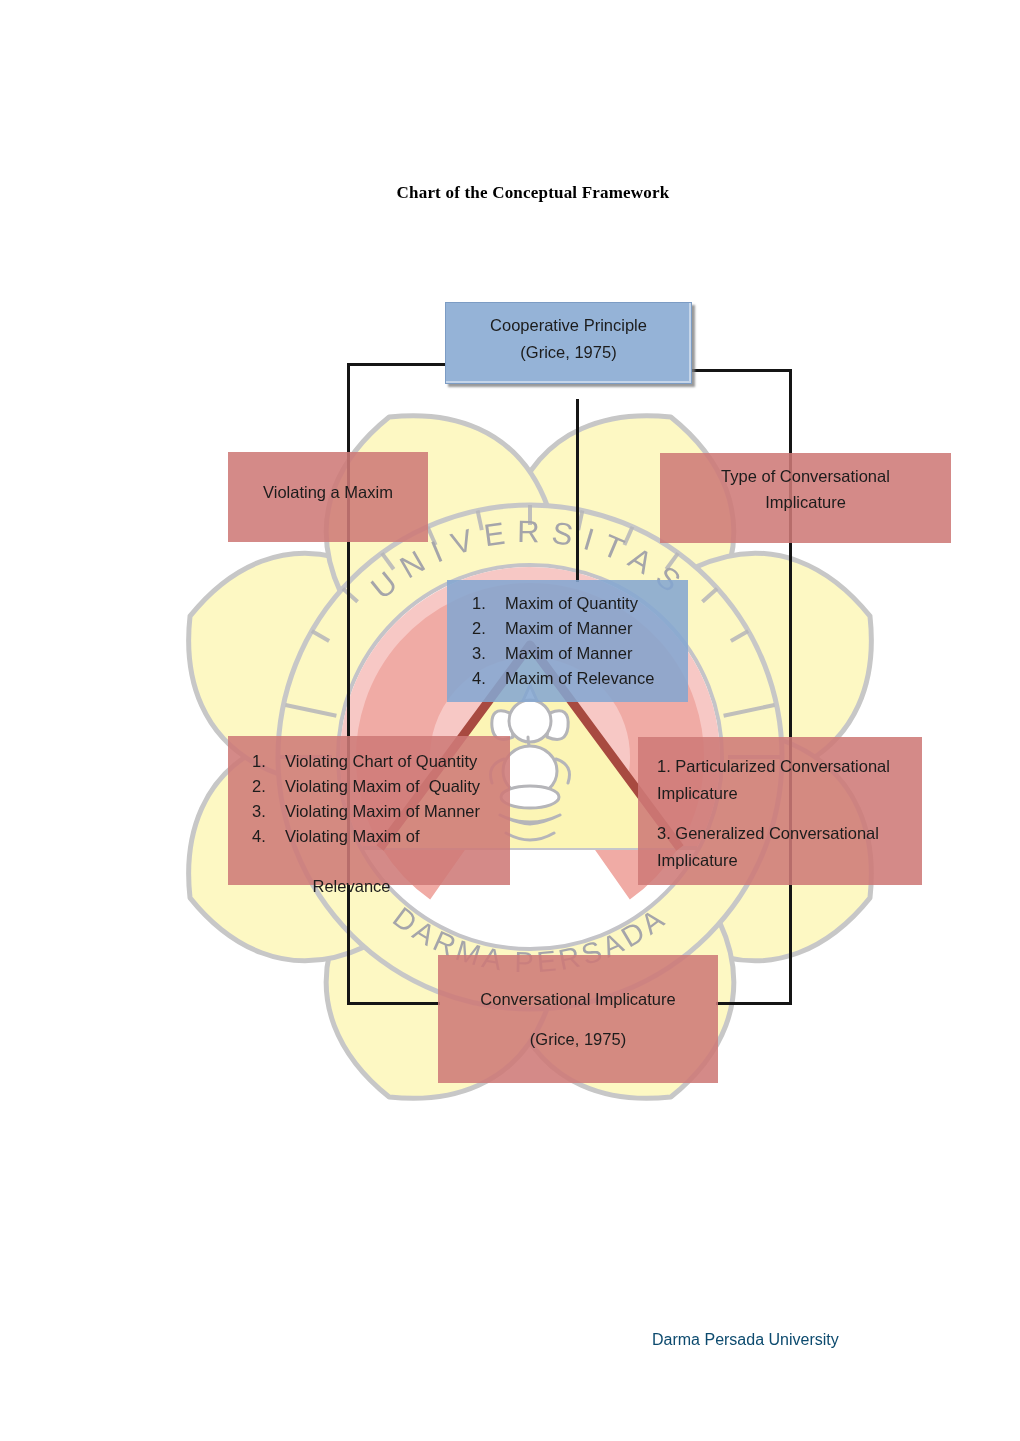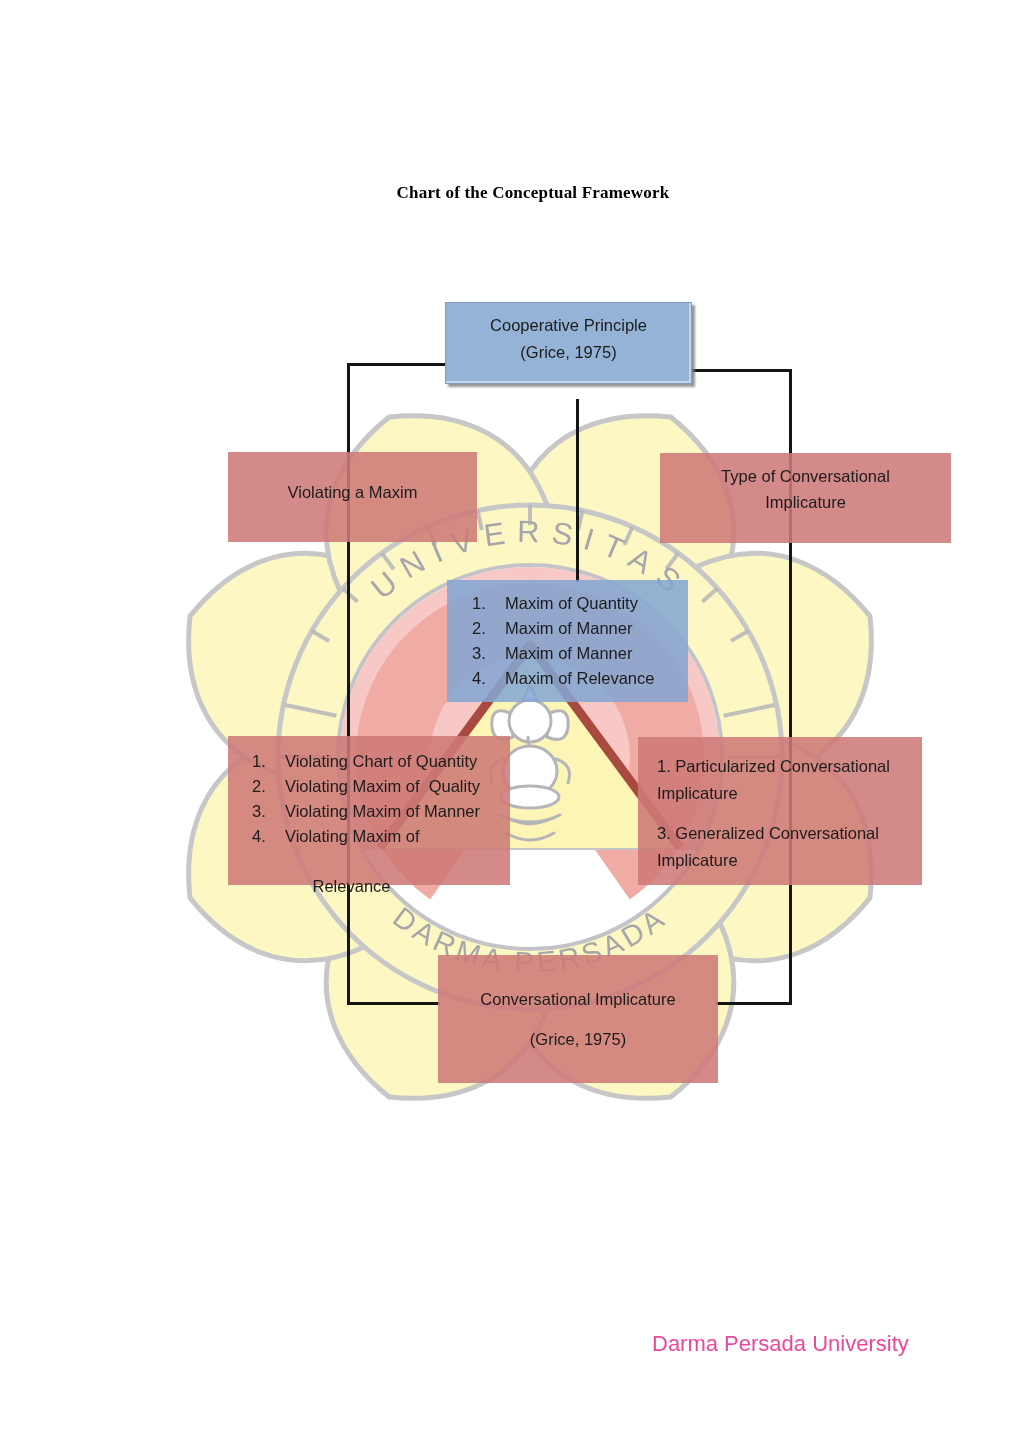--- a/index.html
+++ b/index.html
@@ -11,38 +11,38 @@
          color:#000;letter-spacing:.2px;}
   .wm{position:absolute;left:140px;top:367px;}
   .cline{position:absolute;background:#151515;z-index:1;}
   .box{position:absolute;z-index:2;color:#1c1c1c;font-size:16.5px;line-height:25px;}
   .pinkbg{background:rgba(206,122,119,0.88);}
   .bluebg{background:rgba(132,166,209,0.87);}
   .topbox{left:445px;top:302px;width:247px;height:82px;background:#95b3d7;
           border:1px solid #7c9cc4;box-sizing:border-box;text-align:center;
           padding-top:9px;line-height:27px;
           box-shadow:3px 3px 2px rgba(128,128,128,.8), inset -2px -2px 0 rgba(255,255,255,.45);}
-  .leftbox{left:228px;top:452px;width:249px;height:90px;display:flex;
+  .leftbox{left:228px;top:452px;width:200px;height:90px;display:flex;
            align-items:center;justify-content:center;padding-bottom:10px;box-sizing:border-box;}
   .rightbox{left:660px;top:453px;width:291px;height:90px;text-align:center;
             padding-top:10px;line-height:26px;box-sizing:border-box;}
   .maximsbox{left:447px;top:580px;width:241px;height:122px;box-sizing:border-box;
              padding:11px 8px 0 25px;}
   .violbox{left:228px;top:736px;width:282px;height:149px;box-sizing:border-box;
            padding:13px 6px 0 24px;}
   .typesbox{left:638px;top:737px;width:284px;height:148px;box-sizing:border-box;
             padding:16px 12px 0 19px;line-height:26.5px;}
   .typesbox .item{margin-bottom:14px;}
   .bottombox{left:438px;top:955px;width:280px;height:128px;display:flex;
              flex-direction:column;align-items:center;justify-content:center;
              gap:21px;line-height:19px;text-align:center;box-sizing:border-box;}
   .lrow{display:flex;}
   .lnum{width:33px;flex:none;}
   .ltext{flex:1;white-space:pre-wrap;}
-  .footer{position:absolute;left:652px;top:1331px;font-size:22px;color:#ec4899;z-index:3;}
+  .footer{position:absolute;left:652px;top:1331px;font-size:16px;color:#0c4a6e;z-index:3;}
 </style>
 </head>
 <body>
 
 <div class="page">
 
   <svg class="wm" width="780" height="780" viewBox="-390 -390 780 780">
     <g fill="#fdf8c3" stroke="#c7c7c7" stroke-width="5" stroke-linejoin="round">
       <path transform="rotate(22.5)" d="M 0 -368 C 55 -352 116 -312 112 -224 C 109 -178 62 -148 0 -140 C -62 -148 -109 -178 -112 -224 C -116 -312 -55 -352 0 -368 Z"></path>
       <path transform="rotate(67.5)" d="M 0 -368 C 55 -352 116 -312 112 -224 C 109 -178 62 -148 0 -140 C -62 -148 -109 -178 -112 -224 C -116 -312 -55 -352 0 -368 Z"></path>

